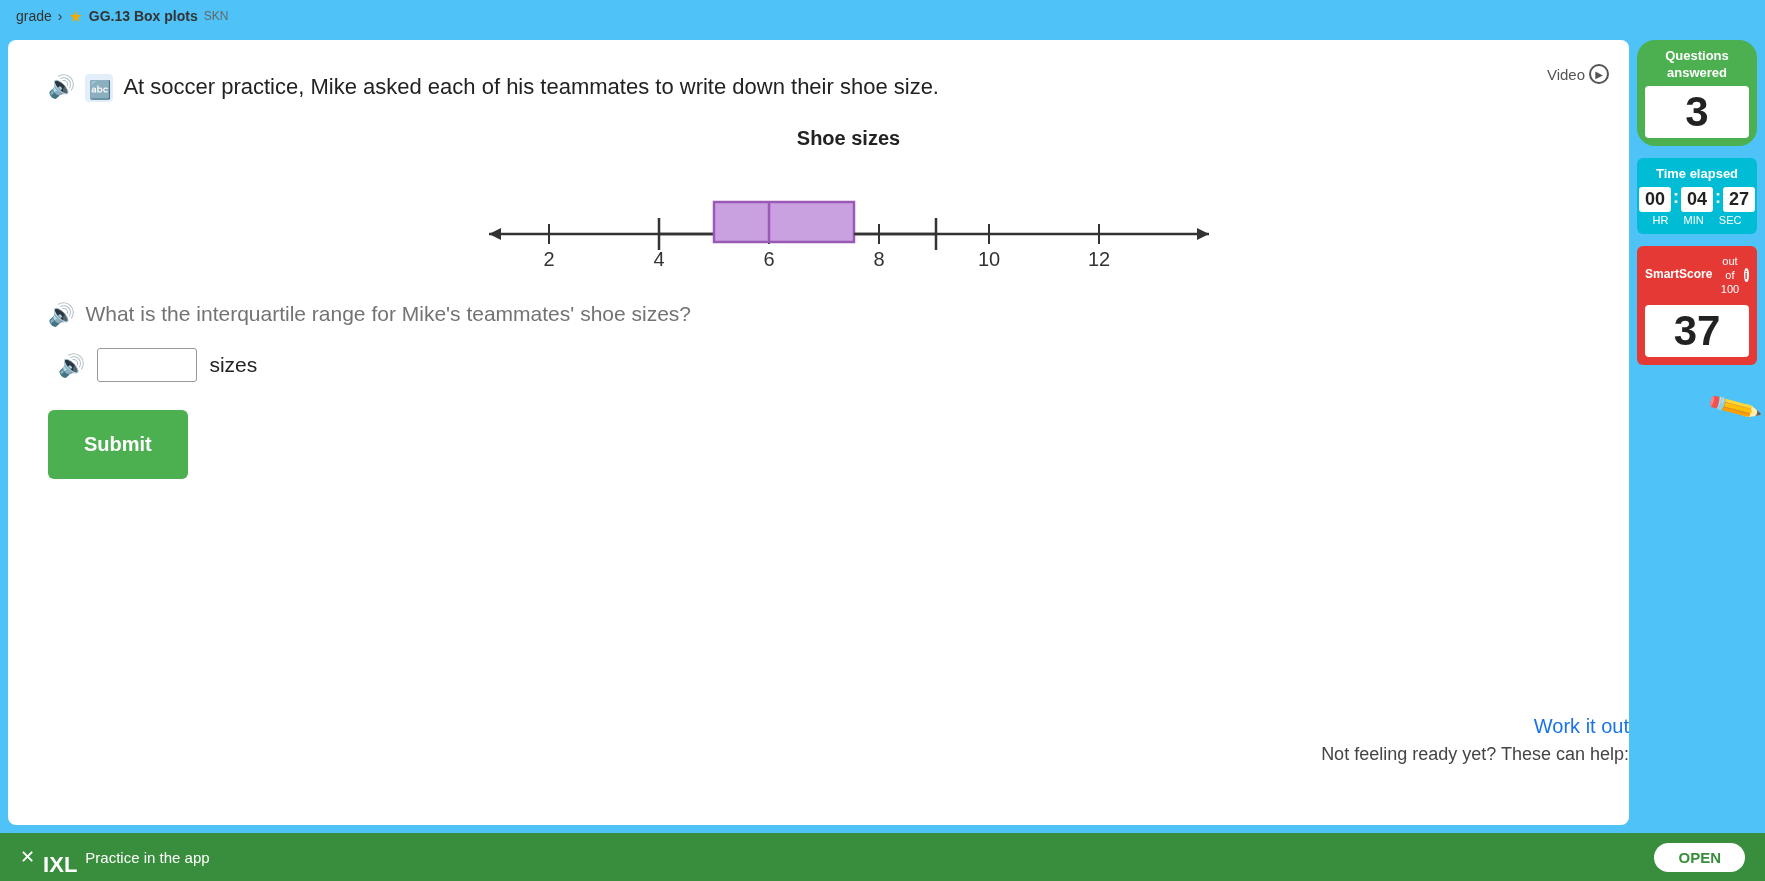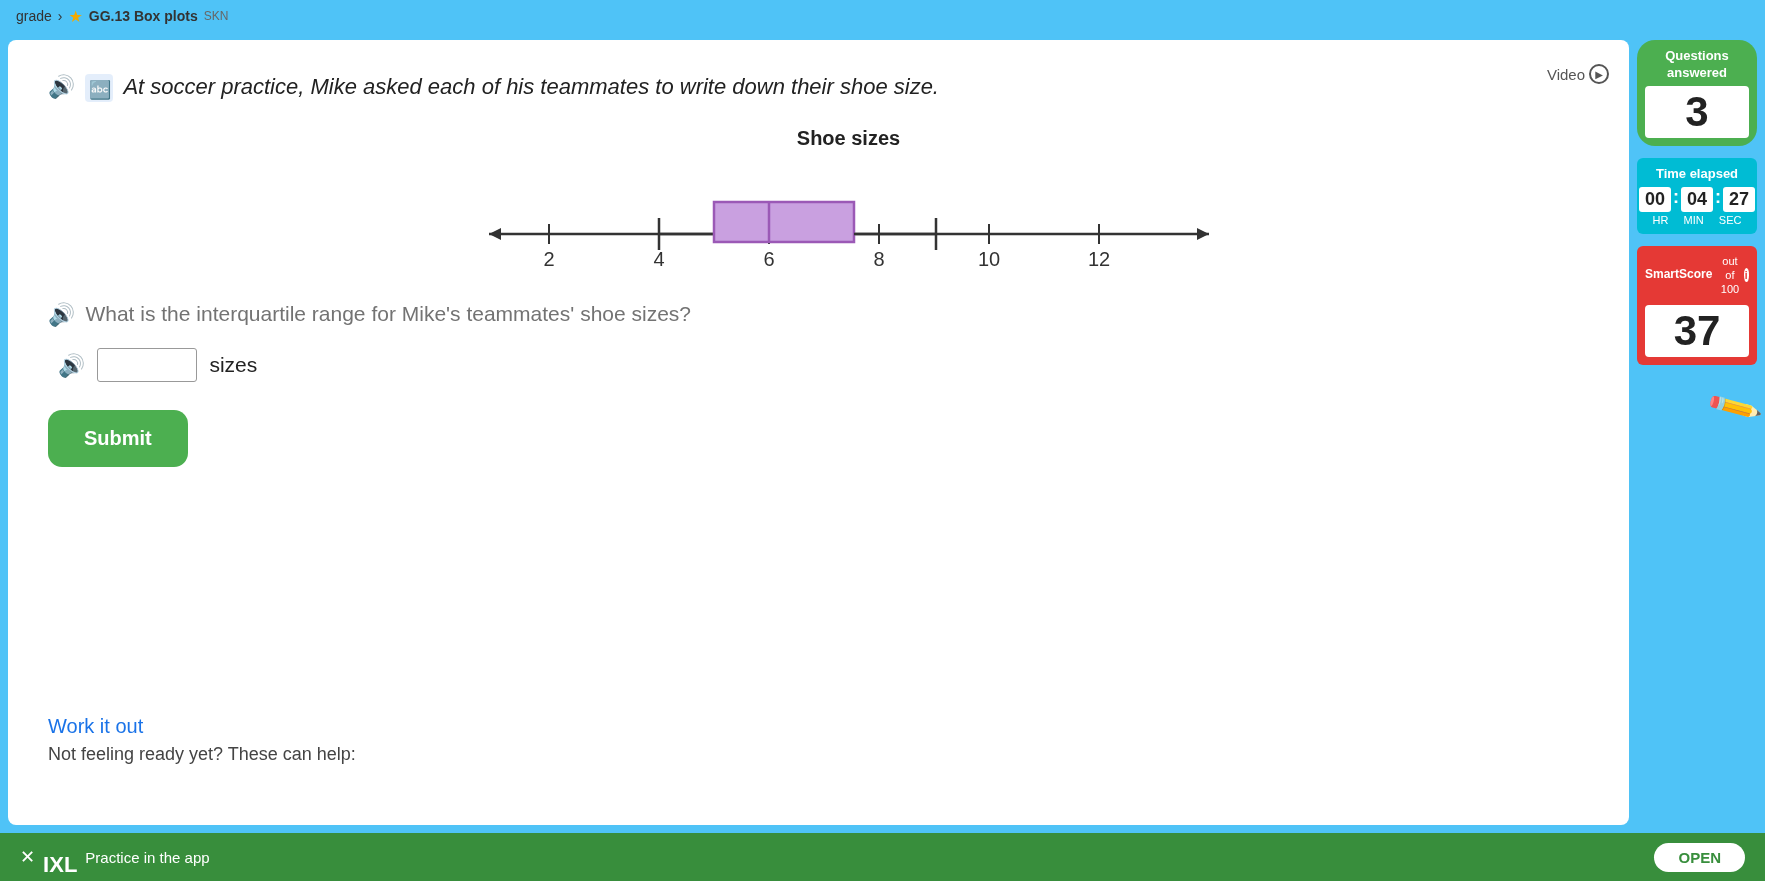--- a/index.html
+++ b/index.html
@@ -72,21 +72,20 @@
     .speaker-icon {
       font-size: 22px;
       color: #4a90e2;
       flex-shrink: 0;
       margin-top: 2px;
     }
     .question-text {
       font-size: 22px;
       color: #222;
       line-height: 1.4;
-      font-style: italic;
     }
 
     
     .video-btn {
       position: absolute;
       top: 24px;
       right: 20px;
       background: white;
       border: none;
       font-size: 15px;
@@ -152,34 +151,34 @@
     .sizes-label {
       font-size: 21px;
       color: #222;
     }
 
     
     .submit-btn {
       background: #4caf50;
       color: white;
       border: none;
-      border-radius: 14px;
+      border-radius: 6px;
       font-size: 20px;
       font-weight: bold;
-      padding: 17px 36px;
+      padding: 23px 36px;
       cursor: pointer;
     }
 
     
     .work-it-out {
       position: absolute;
       bottom: 60px;
       left: 0;
       right: 0;
-      text-align: left;
+      text-align: right;
       padding-left: 40px;
     }
     .work-it-out-link {
       font-size: 20px;
       color: #1a73e8;
       text-decoration: none;
       display: block;
       margin-bottom: 6px;
     }
     .work-it-out-sub {

